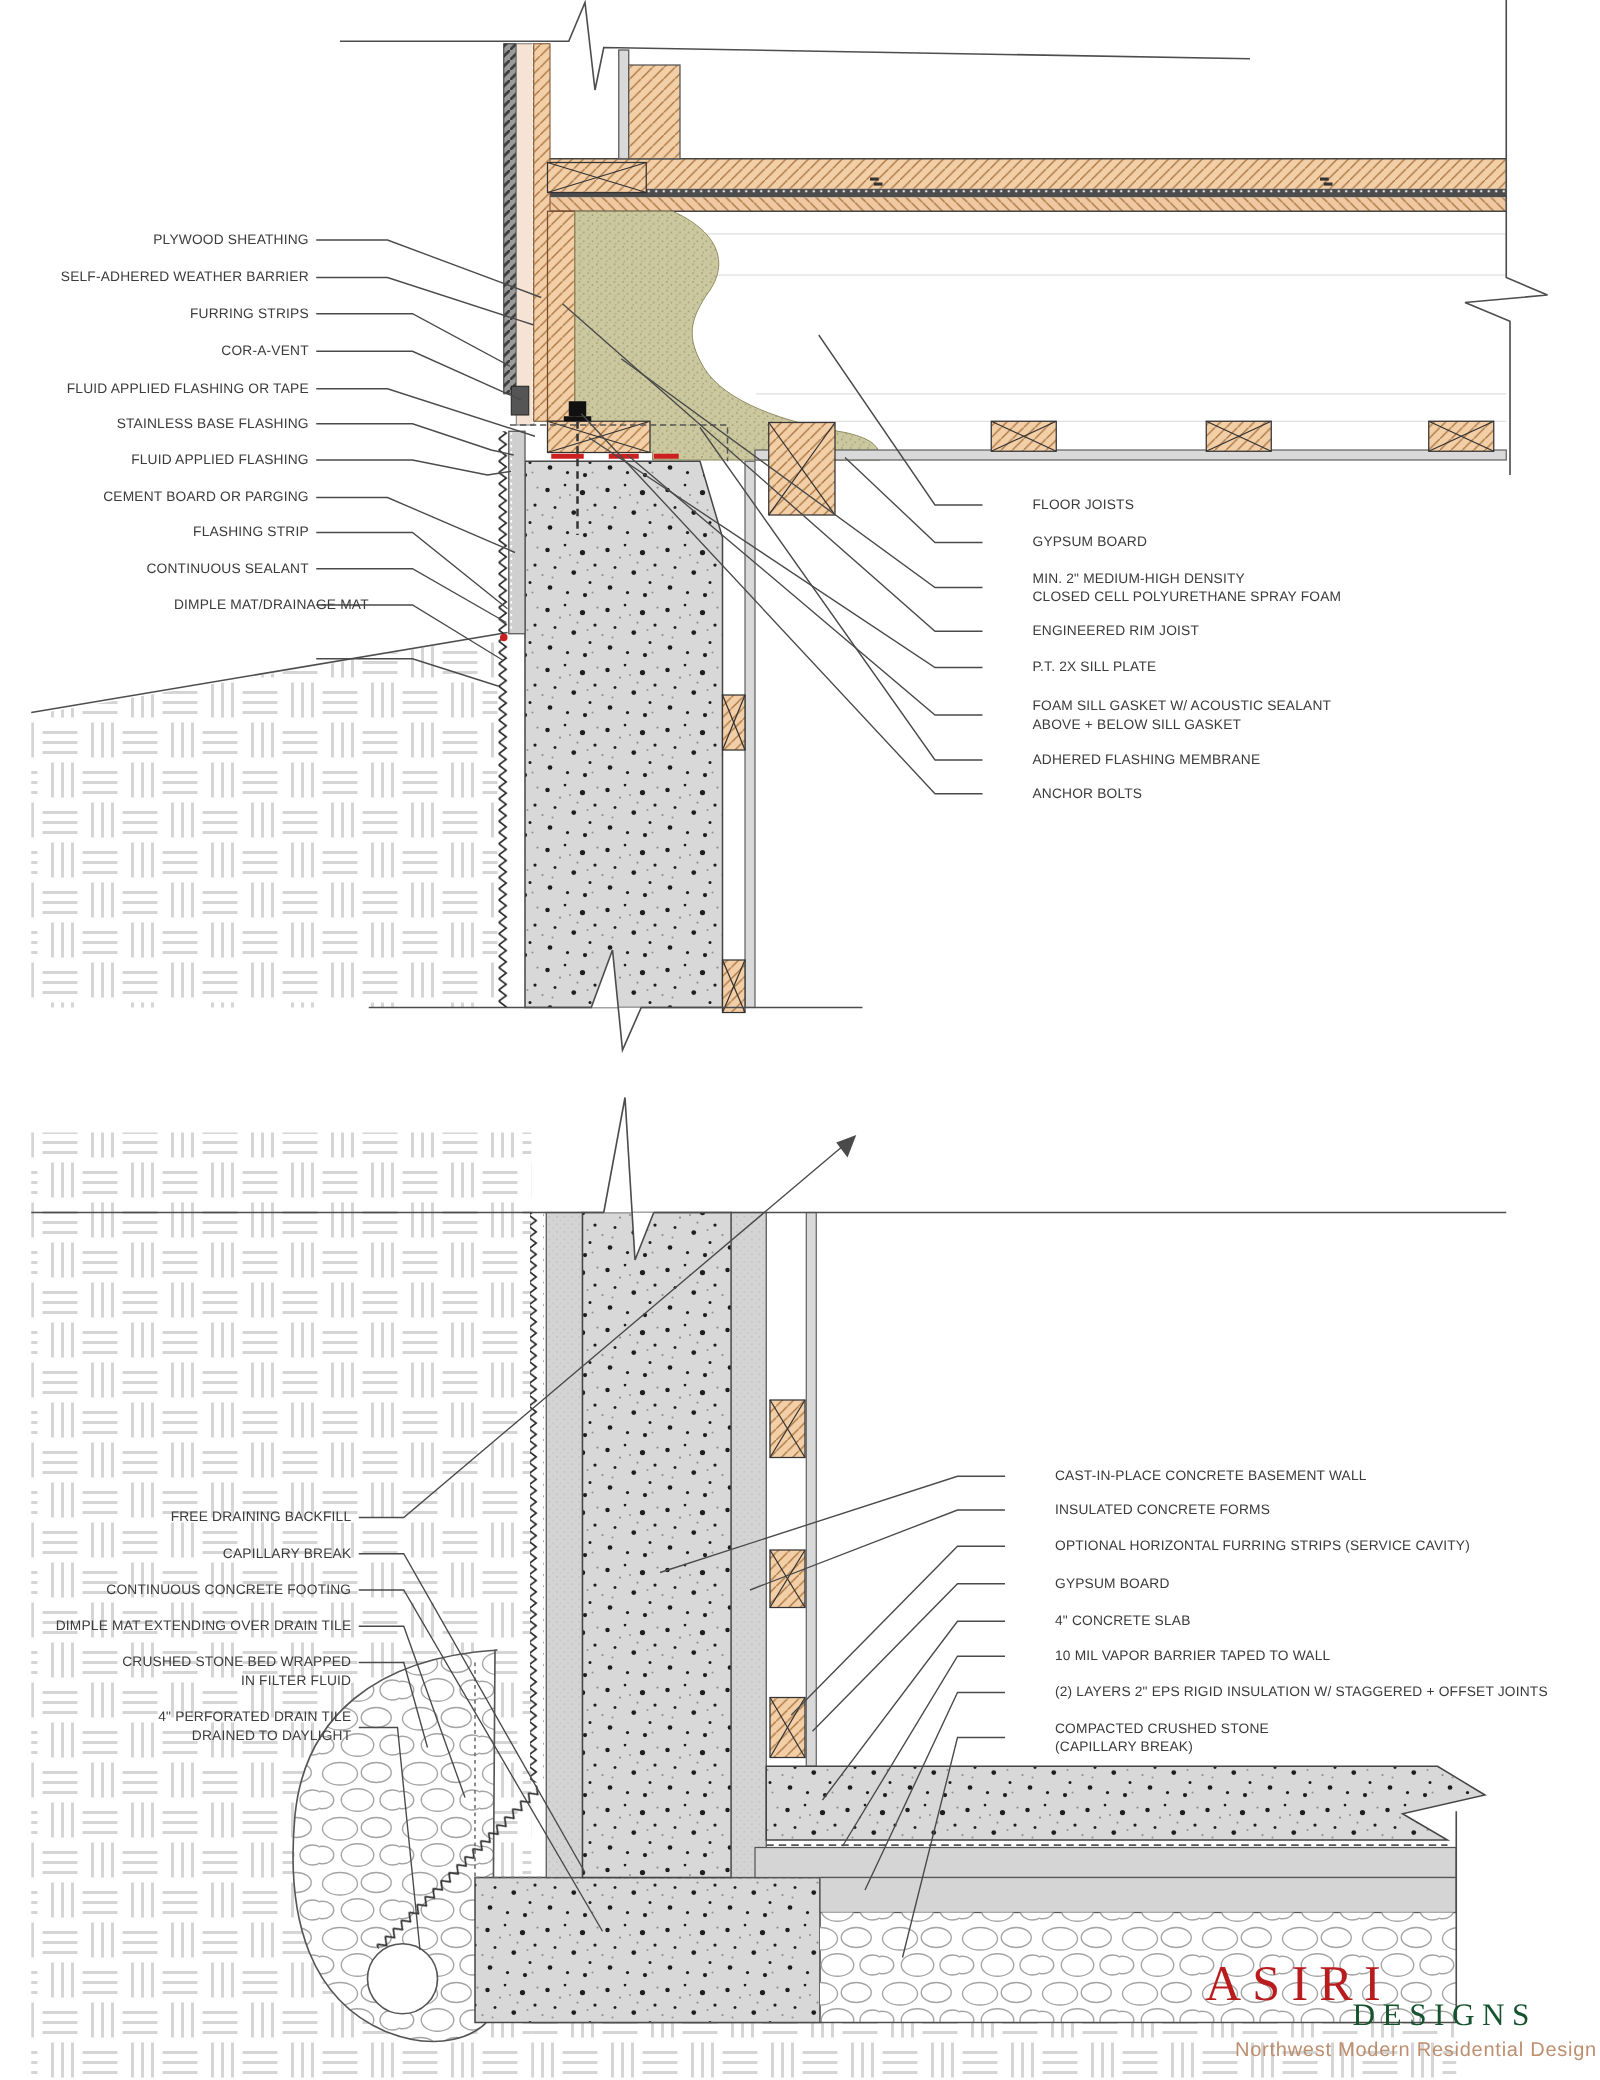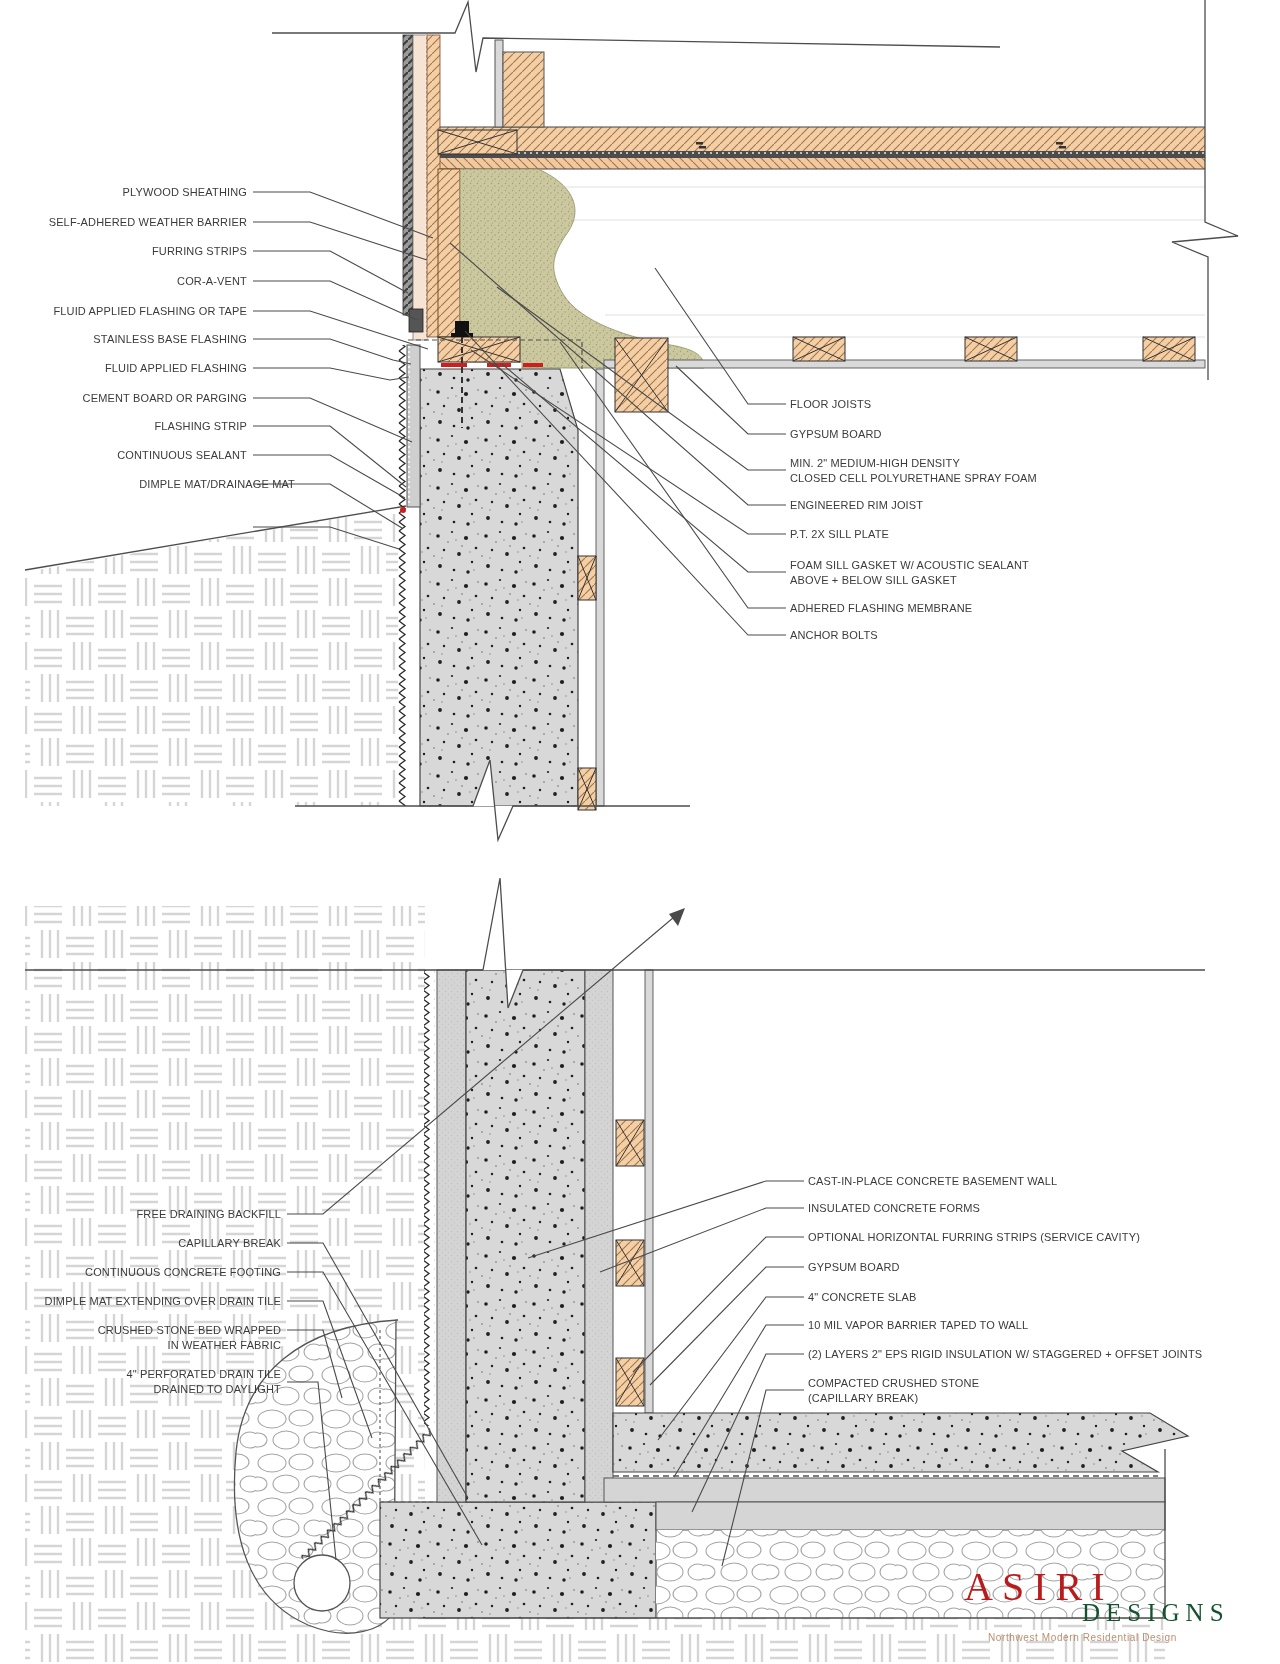--- a/index.html
+++ b/index.html
@@ -1,26 +1,26 @@
 <!DOCTYPE html>
 <html><head>
 <meta charset="utf-8">
 <style>
   html,body{margin:0;padding:0;background:#fff;}
   #canvas{position:relative;width:1280px;height:1664px;background:#fff;overflow:hidden;
           font-family:"Liberation Sans",sans-serif;}
   #drawing{position:absolute;left:0;top:0;}
   .lbl{position:absolute;font:11px/14.5px "Liberation Sans",sans-serif;color:#3b3b3b;
-       letter-spacing:.15px;white-space:pre-line;}
+       letter-spacing:.15px;white-space:pre-line;margin-left:36px;}
   .r{text-align:right;}
   .brand-name{position:absolute;left:964px;top:1563px;font-family:"Liberation Serif",serif;
        font-size:40px;letter-spacing:9px;color:#b91c1c;}
   .brand-designs{position:absolute;left:1082px;top:1599px;font-family:"Liberation Serif",serif;
        font-size:25px;letter-spacing:6px;color:#14532d;}
-  .brand-tagline{position:absolute;left:988px;top:1632px;font-size:10px;letter-spacing:.6px;
+  .brand-tagline{position:absolute;left:988px;top:1632px;font-size:16px;letter-spacing:.6px;
        color:#bd8e6f;}
 </style>
 </head>
 <body>
 
 <div id="canvas">
 
 <svg id="drawing" width="1280" height="1664" viewBox="0 0 1280 1664" xmlns="http://www.w3.org/2000/svg">
   <defs>
     <pattern id="pearth" patternUnits="userSpaceOnUse" width="64" height="64">
@@ -324,21 +324,21 @@
 <div class="lbl" style="left:790px;top:558px">FOAM SILL GASKET W/ ACOUSTIC SEALANT
 ABOVE + BELOW SILL GASKET</div>
 <div class="lbl" style="left:790px;top:601px">ADHERED FLASHING MEMBRANE</div>
 <div class="lbl" style="left:790px;top:628px">ANCHOR BOLTS</div>
 
 <div class="lbl r" style="right:999px;top:1207px">FREE DRAINING BACKFILL</div>
 <div class="lbl r" style="right:999px;top:1236px">CAPILLARY BREAK</div>
 <div class="lbl r" style="right:999px;top:1265px">CONTINUOUS CONCRETE FOOTING</div>
 <div class="lbl r" style="right:999px;top:1294px">DIMPLE MAT EXTENDING OVER DRAIN TILE</div>
 <div class="lbl r" style="right:999px;top:1323px">CRUSHED STONE BED WRAPPED
-IN WEATHER FABRIC</div>
+IN FILTER FLUID</div>
 <div class="lbl r" style="right:999px;top:1367px">4" PERFORATED DRAIN TILE
 DRAINED TO DAYLIGHT</div>
 
 <div class="lbl" style="left:808px;top:1174px">CAST-IN-PLACE CONCRETE BASEMENT WALL</div>
 <div class="lbl" style="left:808px;top:1201px">INSULATED CONCRETE FORMS</div>
 <div class="lbl" style="left:808px;top:1230px">OPTIONAL HORIZONTAL FURRING STRIPS (SERVICE CAVITY)</div>
 <div class="lbl" style="left:808px;top:1260px">GYPSUM BOARD</div>
 <div class="lbl" style="left:808px;top:1290px">4" CONCRETE SLAB</div>
 <div class="lbl" style="left:808px;top:1318px">10 MIL VAPOR BARRIER TAPED TO WALL</div>
 <div class="lbl" style="left:808px;top:1347px">(2) LAYERS 2" EPS RIGID INSULATION W/ STAGGERED + OFFSET JOINTS</div>

